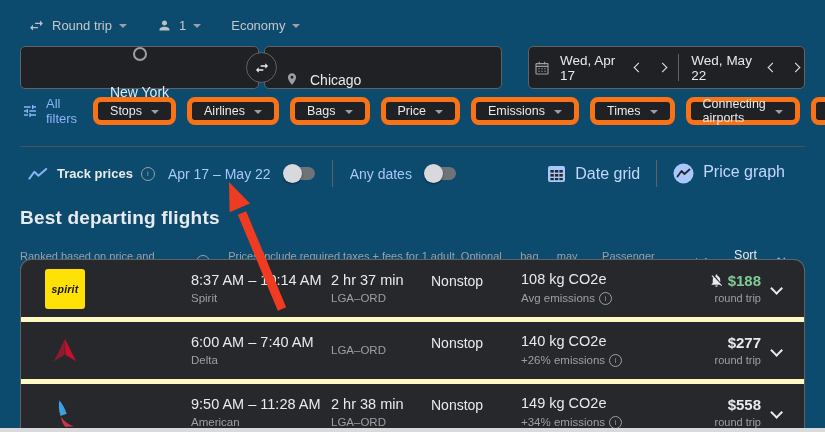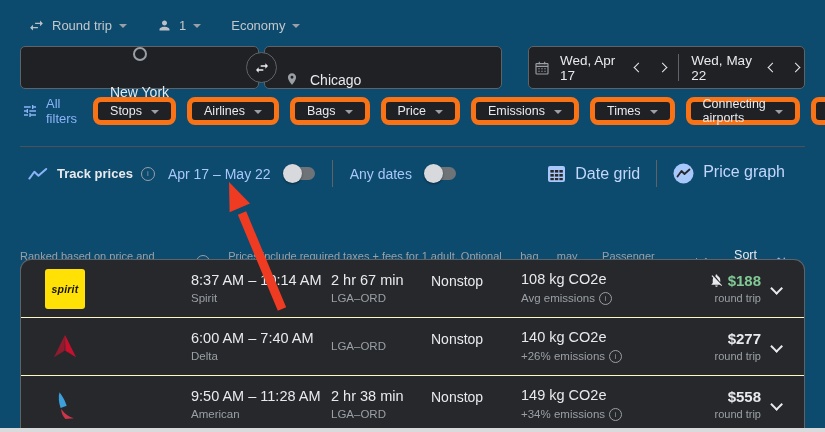--- a/index.html
+++ b/index.html
@@ -53,21 +53,21 @@
   .sub-row { position:absolute; left:20px; right:36px; top:248px; display:flex; align-items:center; gap:18px;
              color:#9aa0a6; font-size:11px; }
   .sub-item { display:flex; align-items:center; gap:5px; }
   .sub-row a { color:#9aa0a6; text-decoration:underline; cursor:pointer; }
   .sort-cluster { margin-left:auto; display:flex; align-items:center; gap:5px; color:#e8eaed; font-size:12.5px; font-weight:500; cursor:pointer; }
   
   .flight-list { position:absolute; left:20px; top:259px; width:785px; height:173px; box-sizing:border-box;
                  background:#27282b; border:1px solid #5f6368; border-bottom:none; border-radius:11px 11px 0 0; overflow:hidden; }
   .frow { height:57px; display:grid; grid-template-columns:170px 140px 100px 90px 155px 85px 43px;
           align-items:center; cursor:pointer; }
-  .frow + .frow { border-top:1px solid #fef9c3; }
+  .frow + .frow { border-top:5px solid #fef9c3; }
   .logo-cell { padding-left:24px; }
   .logo-box { width:40px; height:40px; display:flex; align-items:center; justify-content:center; }
   .spirit-box { background:#ffe105; border-radius:3px; color:#141414; font-size:10.5px; font-weight:700; font-style:italic; letter-spacing:.2px; }
   .t1 { color:#e8eaed; font-size:14.5px; font-weight:500; line-height:1; margin-bottom:5px; white-space:nowrap; }
   .t1.reg { font-weight:400; }
   .t2 { color:#9aa0a6; font-size:11.5px; line-height:1; display:flex; align-items:center; gap:4px; white-space:nowrap; }
   .t2 .info-icon { width:11px; height:11px; font-size:7.5px; }
   .stops-text { color:#e8eaed; font-size:14px; transform:translateY(-8px); }
   .price-cell { text-align:right; }
   .price-line { display:flex; align-items:center; justify-content:flex-end; gap:4px; }
@@ -211,20 +211,21 @@
       <div style="display:flex;align-items:flex-start;cursor:pointer">
         <svg width="21" height="21" viewBox="0 0 21 21">
           <circle cx="10.5" cy="10.5" r="10" fill="#a8c7fa"></circle>
           <polyline points="4.5,13.5 8.5,8 11.5,11 16.5,6.5" fill="none" stroke="#27282b" stroke-width="1.8" stroke-linecap="round" stroke-linejoin="round"></polyline>
         </svg>
         <span class="tool-label">Price graph</span>
       </div>
     </div>
   </div>
 
+  <div class="results-title">Best departing flights</div>
   <div class="sub-row">
     <span class="sub-item">
       <span>Ranked based on price and convenience</span>
       <span class="info-icon"></span>
     </span>
     <span class="sub-item" style="gap:0">
       <span>Prices include required taxes + fees for 1 adult. Optional charges and </span>
       <a>bag fees</a>
       <span> may apply. </span>
       <a>Passenger assistance</a>
@@ -245,21 +246,21 @@
       <div class="logo-cell">
         <div class="logo-box spirit-box">
             <span>spirit</span>
           </div>
       </div>
       <div>
         <div class="t1">8:37 AM – 10:14 AM</div>
         <div class="t2">Spirit</div>
       </div>
       <div>
-        <div class="t1 reg">2 hr 67 min</div>
+        <div class="t1 reg">2 hr 37 min</div>
         <div class="t2">LGA–ORD</div>
       </div>
       <div class="stops-text">Nonstop</div>
       <div>
         <div class="t1 reg">108 kg CO2e</div>
         <div class="t2">
           <span>Avg emissions</span>
           <span class="info-icon"></span>
         </div>
       </div>

